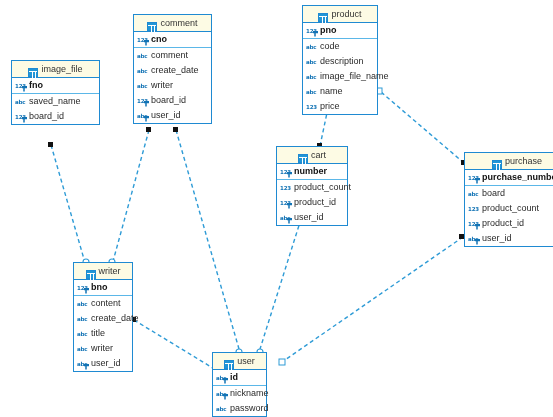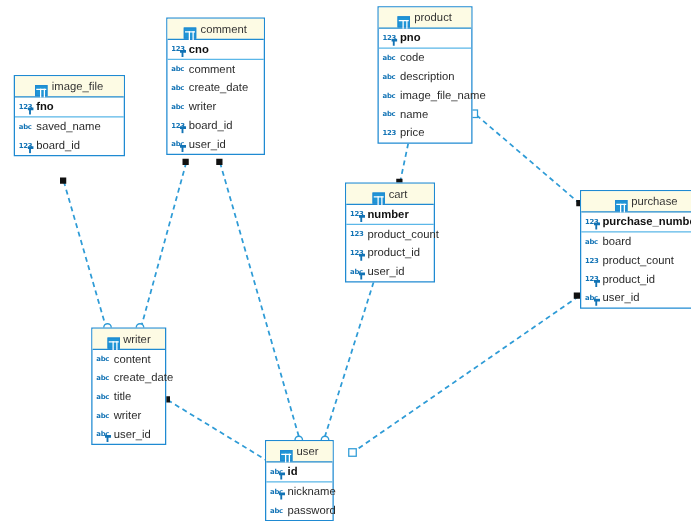--- a/index.html
+++ b/index.html
@@ -262,20 +262,26 @@
           <span class="ico ico-abc keyed">abc</span>
           <span class="attr-name">user_id</span>
         </div>
       </div>
     </div>
     <div class="entity" style="left: 73px; top: 262px; width: 60px;">
       <div class="entity-header">
         <span class="ico ico-table"></span>
         <span class="entity-title">writer</span>
       </div>
+      <div class="pk-block">
+        <div class="attr pk">
+          <span class="ico ico-num keyed">123</span>
+          <span class="attr-name">bno</span>
+        </div>
+      </div>
       <div>
         <div class="attr">
           <span class="ico ico-abc">abc</span>
           <span class="attr-name">content</span>
         </div>
         <div class="attr">
           <span class="ico ico-abc">abc</span>
           <span class="attr-name">create_date</span>
         </div>
         <div class="attr">

